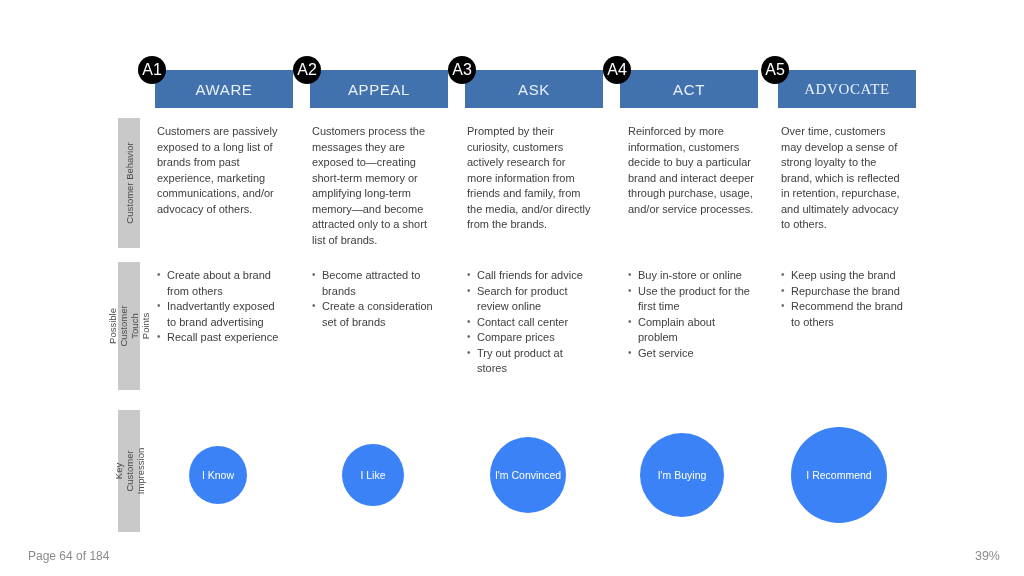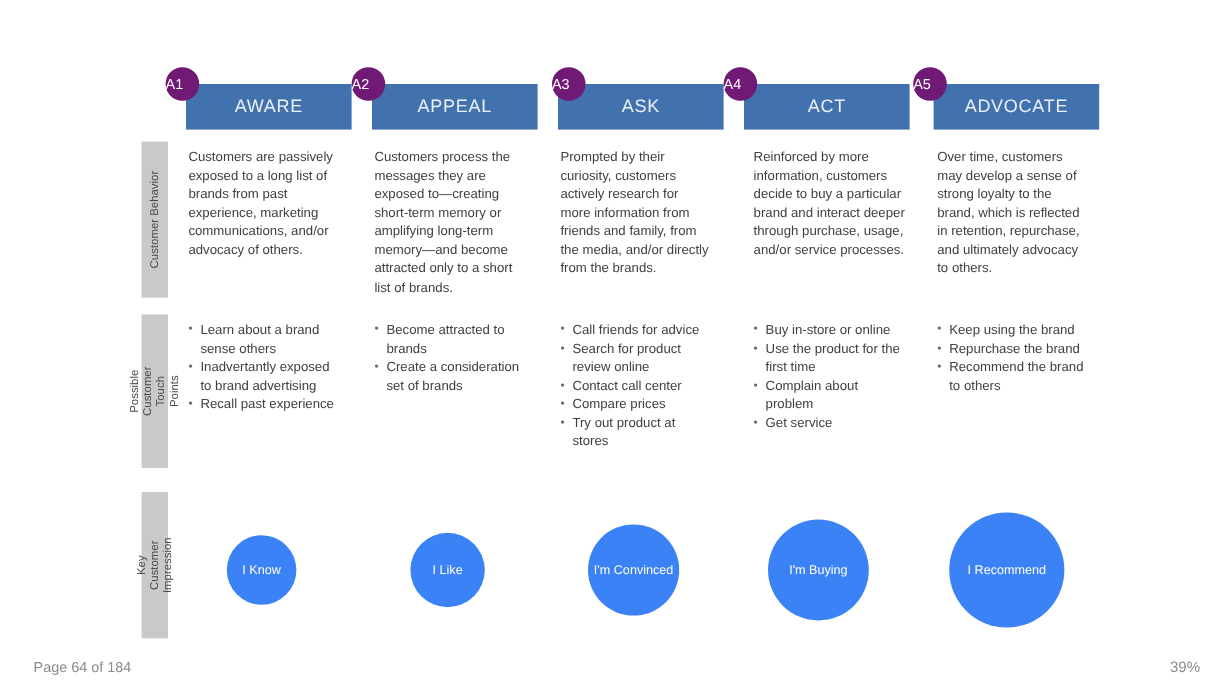--- a/index.html
+++ b/index.html
@@ -40,25 +40,25 @@
     color: #eaf1f9;
     font-size: 15px;
     letter-spacing: 0.6px;
     font-weight: 400;
   }
   .stage-badge {
     position: absolute;
     width: 28px;
     height: 28px;
     border-radius: 50%;
-    background: #701a75;
+    background: #000000;
     color: #ffffff;
-    font-size: 12px;
+    font-size: 16px;
     line-height: 28px;
-    text-align: left;
+    text-align: center;
     font-weight: 400;
     z-index: 3;
   }
 
   
   .row-label {
     position: absolute;
     left: 118px;
     width: 22px;
     background: #c9c9c9;
@@ -165,21 +165,21 @@
     <span class="stage-title">AWARE</span>
   </div>
   <div class="stage-badge" style="left:138px; top:56px;">
     <span>A1</span>
   </div>
   <div class="cell" style="left:157px; top:124px; width:128px;">
     <p>Customers are passively exposed to a long list of brands from past experience, marketing communications, and/or advocacy of others.</p>
   </div>
   <div class="cell" style="left:157px; top:268px; width:128px;">
     <ul>
-      <li>Learn about a brand sense others</li>
+      <li>Create about a brand from others</li>
       <li>Inadvertantly exposed to brand advertising</li>
       <li>Recall past experience</li>
     </ul>
   </div>
   <div class="impression" style="left:189px; top:446px; width:58px; height:58px;">
     <span>I Know</span>
   </div>
 
   <div class="stage-header" style="left:310px; top:70px; width:138px;">
     <span class="stage-title">APPEAL</span>
@@ -196,21 +196,21 @@
       <li>Create a consideration set of brands</li>
     </ul>
   </div>
   <div class="impression" style="left:342px; top:444px; width:62px; height:62px;">
     <span>I Like</span>
   </div>
 
   <div class="stage-header" style="left:465px; top:70px; width:138px;">
     <span class="stage-title">ASK</span>
   </div>
-  <div class="stage-badge" style="left:448px; top:56px;margin-left:12px;">
+  <div class="stage-badge" style="left:448px; top:56px;">
     <span>A3</span>
   </div>
   <div class="cell" style="left:467px; top:124px; width:126px;">
     <p>Prompted by their curiosity, customers actively research for more information from friends and family, from the media, and/or directly from the brands.</p>
   </div>
   <div class="cell" style="left:467px; top:268px; width:126px;">
     <ul>
       <li>Call friends for advice</li>
       <li>Search for product review online</li>
       <li>Contact call center</li>
@@ -236,21 +236,21 @@
       <li>Buy in-store or online</li>
       <li>Use the product for the first time</li>
       <li>Complain about problem</li>
       <li>Get service</li>
     </ul>
   </div>
   <div class="impression" style="left:640px; top:433px; width:84px; height:84px;">
     <span>I'm Buying</span>
   </div>
 
-  <div class="stage-header" style="left:778px; top:70px; width:138px;">
+  <div class="stage-header" style="left:778px; top:70px; width:138px;font-family:Liberation Serif, serif;">
     <span class="stage-title">ADVOCATE</span>
   </div>
   <div class="stage-badge" style="left:761px; top:56px;">
     <span>A5</span>
   </div>
   <div class="cell" style="left:781px; top:124px; width:128px;">
     <p>Over time, customers may develop a sense of strong loyalty to the brand, which is reflected in retention, repurchase, and ultimately advocacy to others.</p>
   </div>
   <div class="cell" style="left:781px; top:268px; width:128px;">
     <ul>

